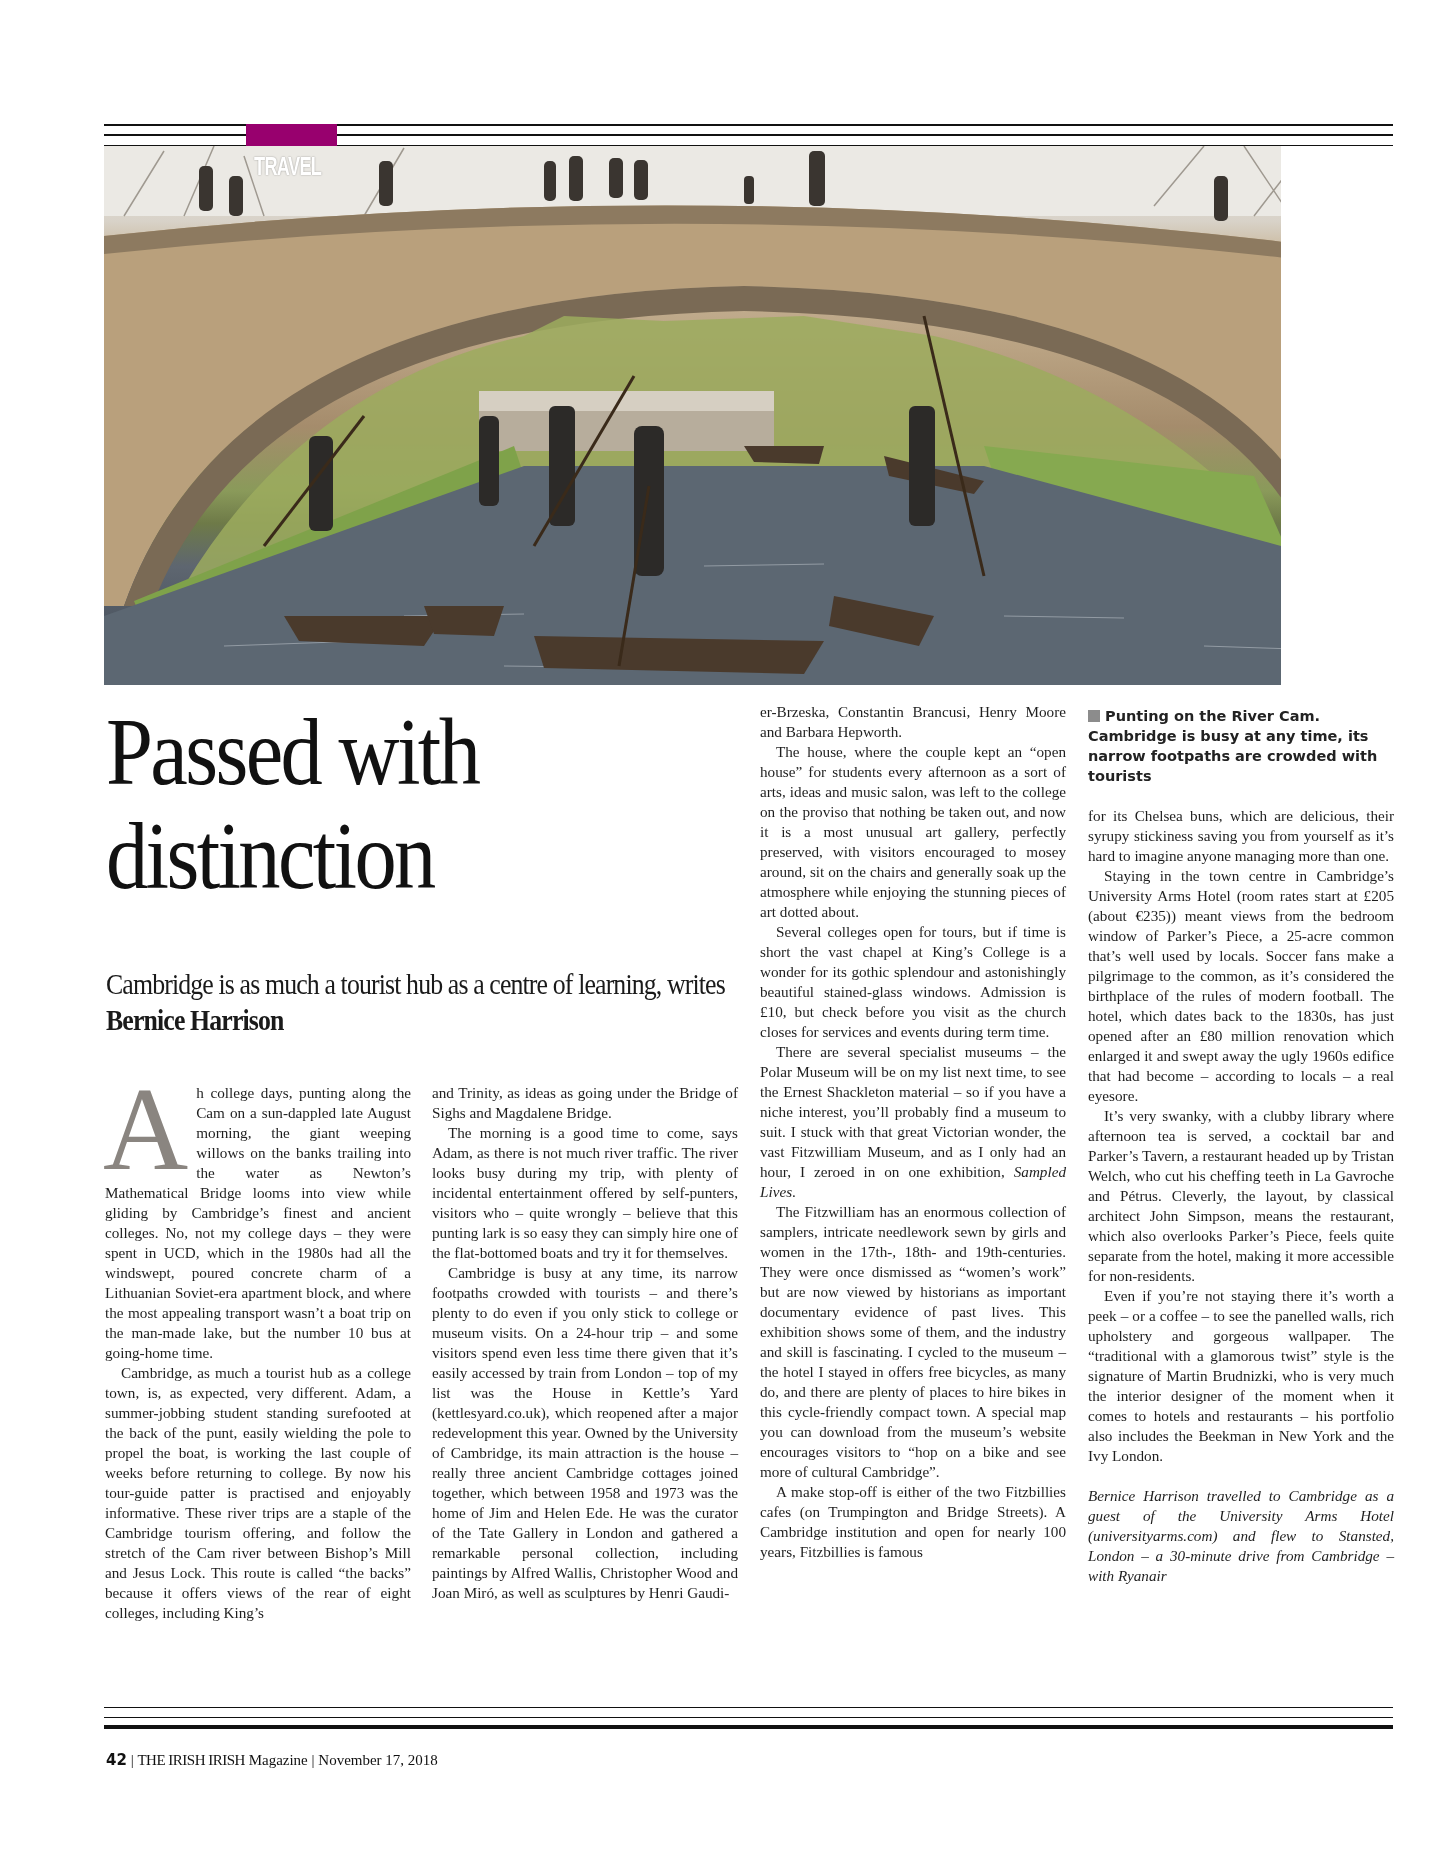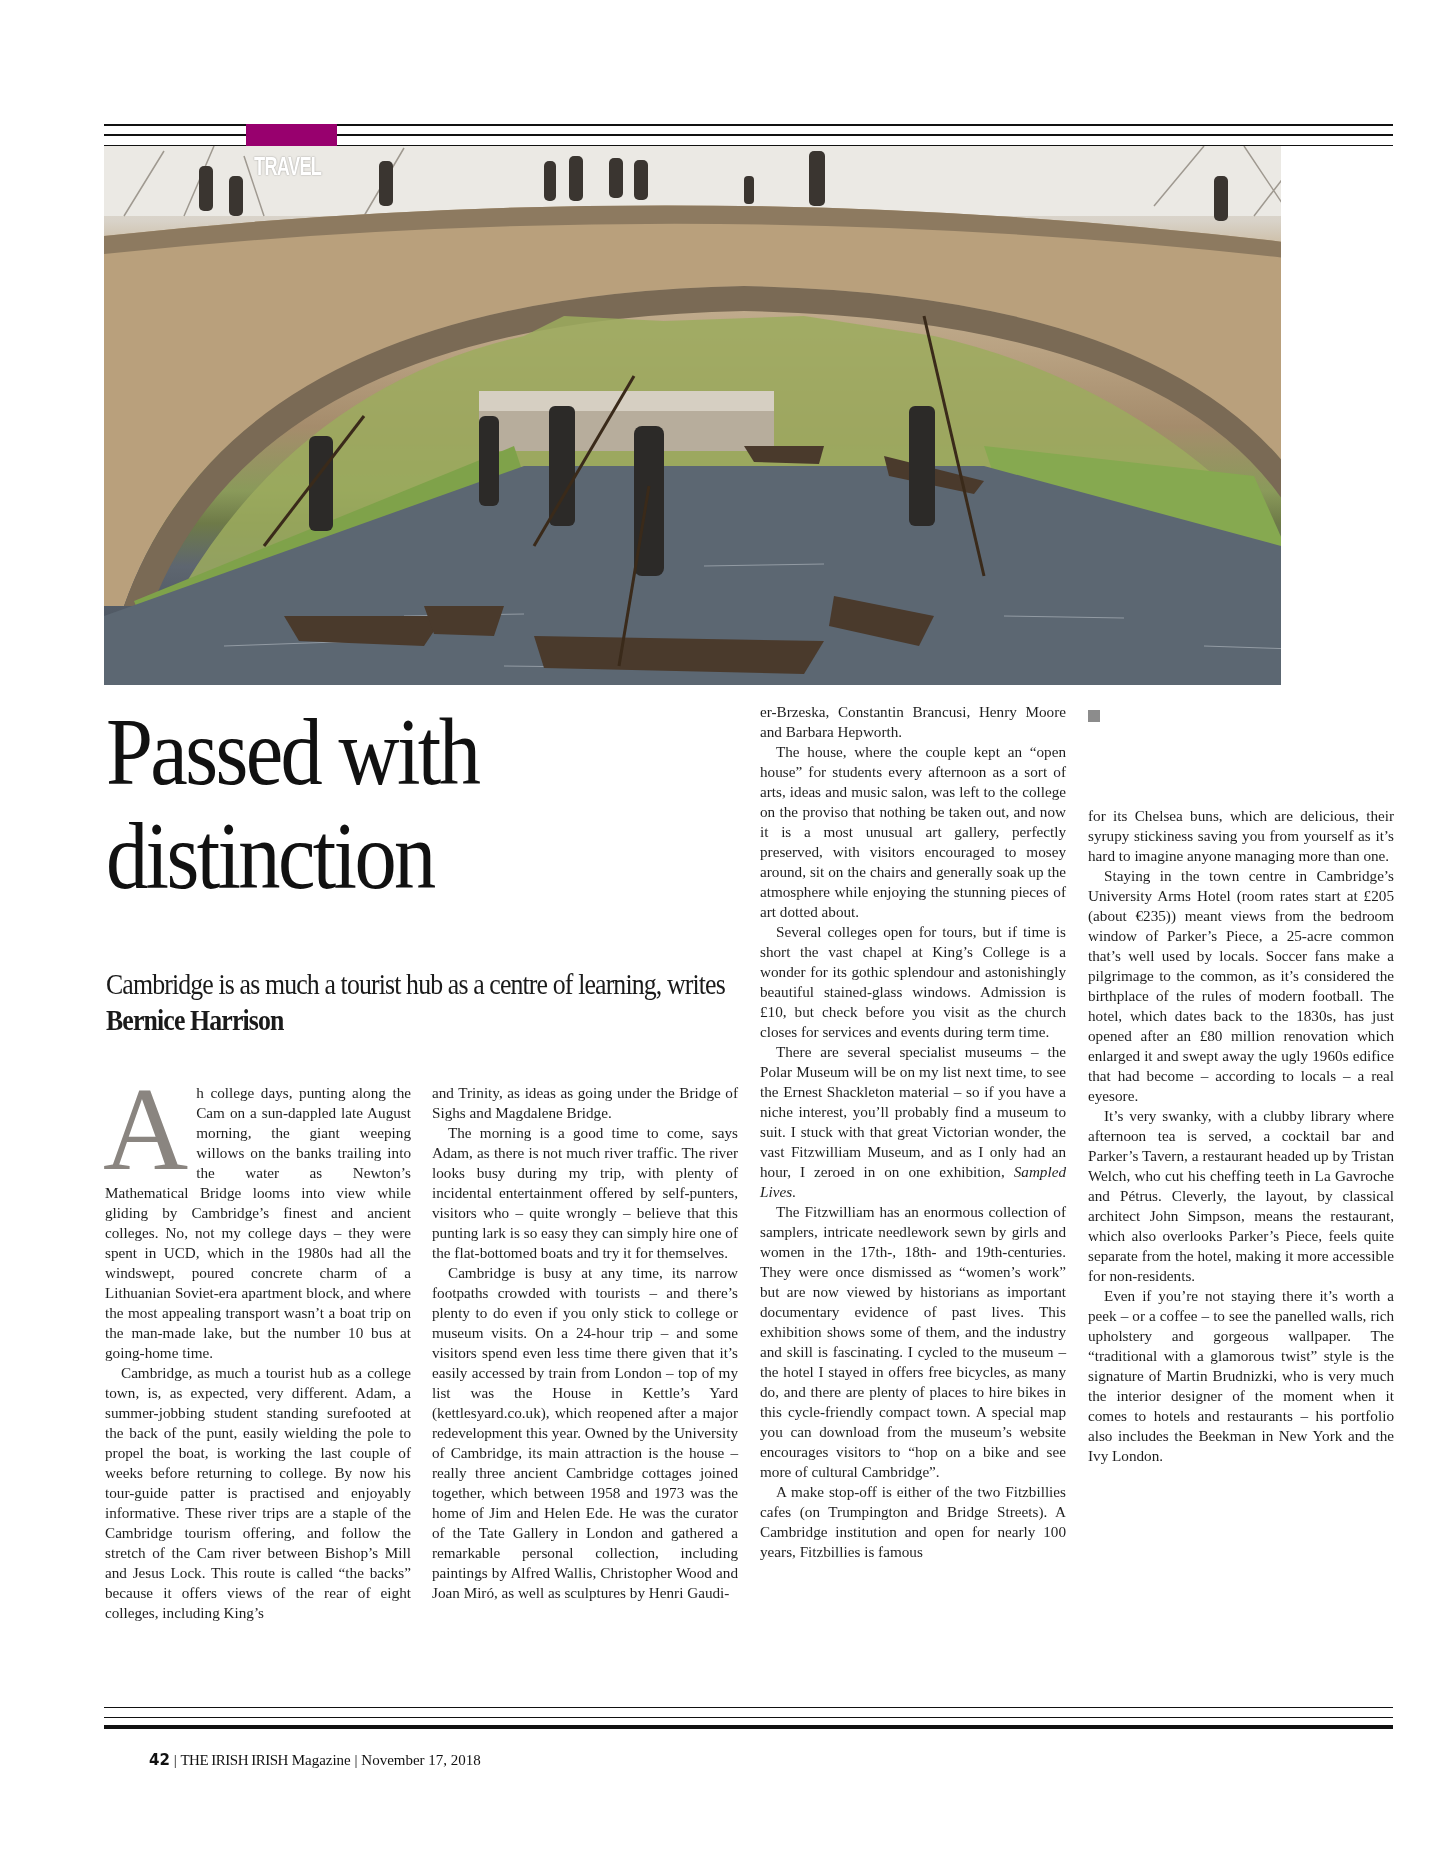--- a/index.html
+++ b/index.html
@@ -42,21 +42,21 @@
   .col1 { left: 105px; top: 1083px; }
   .col2 { left: 432px; top: 1083px; }
   .col3 { left: 760px; top: 702px; }
   .col4 { left: 1088px; top: 806px; }
 
   .dropcap { float: left; font-size: 118px; line-height: 90px; color: #8a8580; margin: 2px 8px -4px -2px;
              font-family: "Liberation Serif", serif; }
 
   .footer { position: absolute; left: 106px; top: 1751px; font-size: 15px; color: #111;
             font-family: "Liberation Serif", serif; }
-  .footer .pg { font-family: "DejaVu Sans", sans-serif; font-weight: bold; margin-left: 43px; }
+  .footer .pg { font-family: "DejaVu Sans", sans-serif; font-weight: bold; }
   .footer .brand { letter-spacing: -0.5px; }
 </style>
 </head>
 <body>
 
 <div class="rule thin" style="top:124px;"></div>
 <div class="rule thin" style="top:134px;"></div>
 <div class="rule hair" style="top:145px;"></div>
 <div class="tag"></div>
 
@@ -125,21 +125,21 @@
 </div>
 
 <h1 class="headline">
   <span>Passed with</span><br>
   <span>distinction</span>
 </h1>
 
 <p class="standfirst"><span>Cambridge is as much a tourist hub as a centre of learning, writes </span><b>Bernice Harrison</b></p>
 
 <div class="caption">
-  <span class="sq"></span>
+  <span class="sq"></span><span>Punting on the River Cam. Cambridge is busy at any time, its narrow footpaths are crowded with tourists</span>
 </div>
 
 <div class="col col1">
   <p class="noindent"><span class="dropcap">A</span><span>h college days, punting along the Cam on a sun-dappled late August morning, the giant weeping willows on the banks trailing into the water as Newton’s Mathematical Bridge looms into view while gliding by Cambridge’s finest and ancient colleges. No, not my college days – they were spent in UCD, which in the 1980s had all the windswept, poured concrete charm of a Lithuanian Soviet-era apartment block, and where the most appealing transport wasn’t a boat trip on the man-made lake, but the number 10 bus at going-home time.</span></p>
   <p>Cambridge, as much a tourist hub as a college town, is, as expected, very different. Adam, a summer-jobbing student standing surefooted at the back of the punt, easily wielding the pole to propel the boat, is working the last couple of weeks before returning to college. By now his tour-guide patter is practised and enjoyably informative. These river trips are a staple of the Cambridge tourism offering, and follow the stretch of the Cam river between Bishop’s Mill and Jesus Lock. This route is called “the backs” because it offers views of the rear of eight colleges, including King’s</p>
 </div>
 
 <div class="col col2">
   <p class="noindent">and Trinity, as ideas as going under the Bridge of Sighs and Magdalene Bridge.</p>
   <p>The morning is a good time to come, says Adam, as there is not much river traffic. The river looks busy during my trip, with plenty of incidental entertainment offered by self-punters, visitors who – quite wrongly – believe that this punting lark is so easy they can simply hire one of the flat-bottomed boats and try it for themselves.</p>
@@ -153,20 +153,21 @@
   <p><span>There are several specialist museums – the Polar Museum will be on my list next time, to see the Ernest Shackleton material – so if you have a niche interest, you’ll probably find a museum to suit. I stuck with that great Victorian wonder, the vast Fitzwilliam Museum, and as I only had an hour, I zeroed in on one exhibition, </span><i>Sampled Lives</i><span>.</span></p>
   <p>The Fitzwilliam has an enormous collection of samplers, intricate needlework sewn by girls and women in the 17th-, 18th- and 19th-centuries. They were once dismissed as “women’s work” but are now viewed by historians as important documentary evidence of past lives. This exhibition shows some of them, and the industry and skill is fascinating. I cycled to the museum – the hotel I stayed in offers free bicycles, as many do, and there are plenty of places to hire bikes in this cycle-friendly compact town. A special map you can download from the museum’s website encourages visitors to “hop on a bike and see more of cultural Cambridge”.</p>
   <p>A make stop-off is either of the two Fitzbillies cafes (on Trumpington and Bridge Streets). A Cambridge institution and open for nearly 100 years, Fitzbillies is famous</p>
 </div>
 
 <div class="col col4">
   <p class="noindent">for its Chelsea buns, which are delicious, their syrupy stickiness saving you from yourself as it’s hard to imagine anyone managing more than one.</p>
   <p>Staying in the town centre in Cambridge’s University Arms Hotel (room rates start at £205 (about €235)) meant views from the bedroom window of Parker’s Piece, a 25-acre common that’s well used by locals. Soccer fans make a pilgrimage to the common, as it’s considered the birthplace of the rules of modern football. The hotel, which dates back to the 1830s, has just opened after an £80 million renovation which enlarged it and swept away the ugly 1960s edifice that had become – according to locals – a real eyesore.</p>
   <p>It’s very swanky, with a clubby library where afternoon tea is served, a cocktail bar and Parker’s Tavern, a restaurant headed up by Tristan Welch, who cut his cheffing teeth in La Gavroche and Pétrus. Cleverly, the layout, by classical architect John Simpson, means the restaurant, which also overlooks Parker’s Piece, feels quite separate from the hotel, making it more accessible for non-residents.</p>
   <p>Even if you’re not staying there it’s worth a peek – or a coffee – to see the panelled walls, rich upholstery and gorgeous wallpaper. The “traditional with a glamorous twist” style is the signature of Martin Brudnizki, who is very much the interior designer of the moment when it comes to hotels and restaurants – his portfolio also includes the Beekman in New York and the Ivy London.</p>
+  <p class="credit">Bernice Harrison travelled to Cambridge as a guest of the University Arms Hotel (universityarms.com) and flew to Stansted, London – a 30-minute drive from Cambridge – with Ryanair</p>
 </div>
 
 <div class="rule hair" style="top:1707px;"></div>
 <div class="rule hair" style="top:1717px;"></div>
 <div class="rule thick" style="top:1725px;"></div>
 
 <div class="footer">
   <span class="pg">42</span><span> | </span><span class="brand">THE IRISH IRISH</span><span> Magazine</span><span> | </span><span>November 17, 2018</span>
 </div>
 

